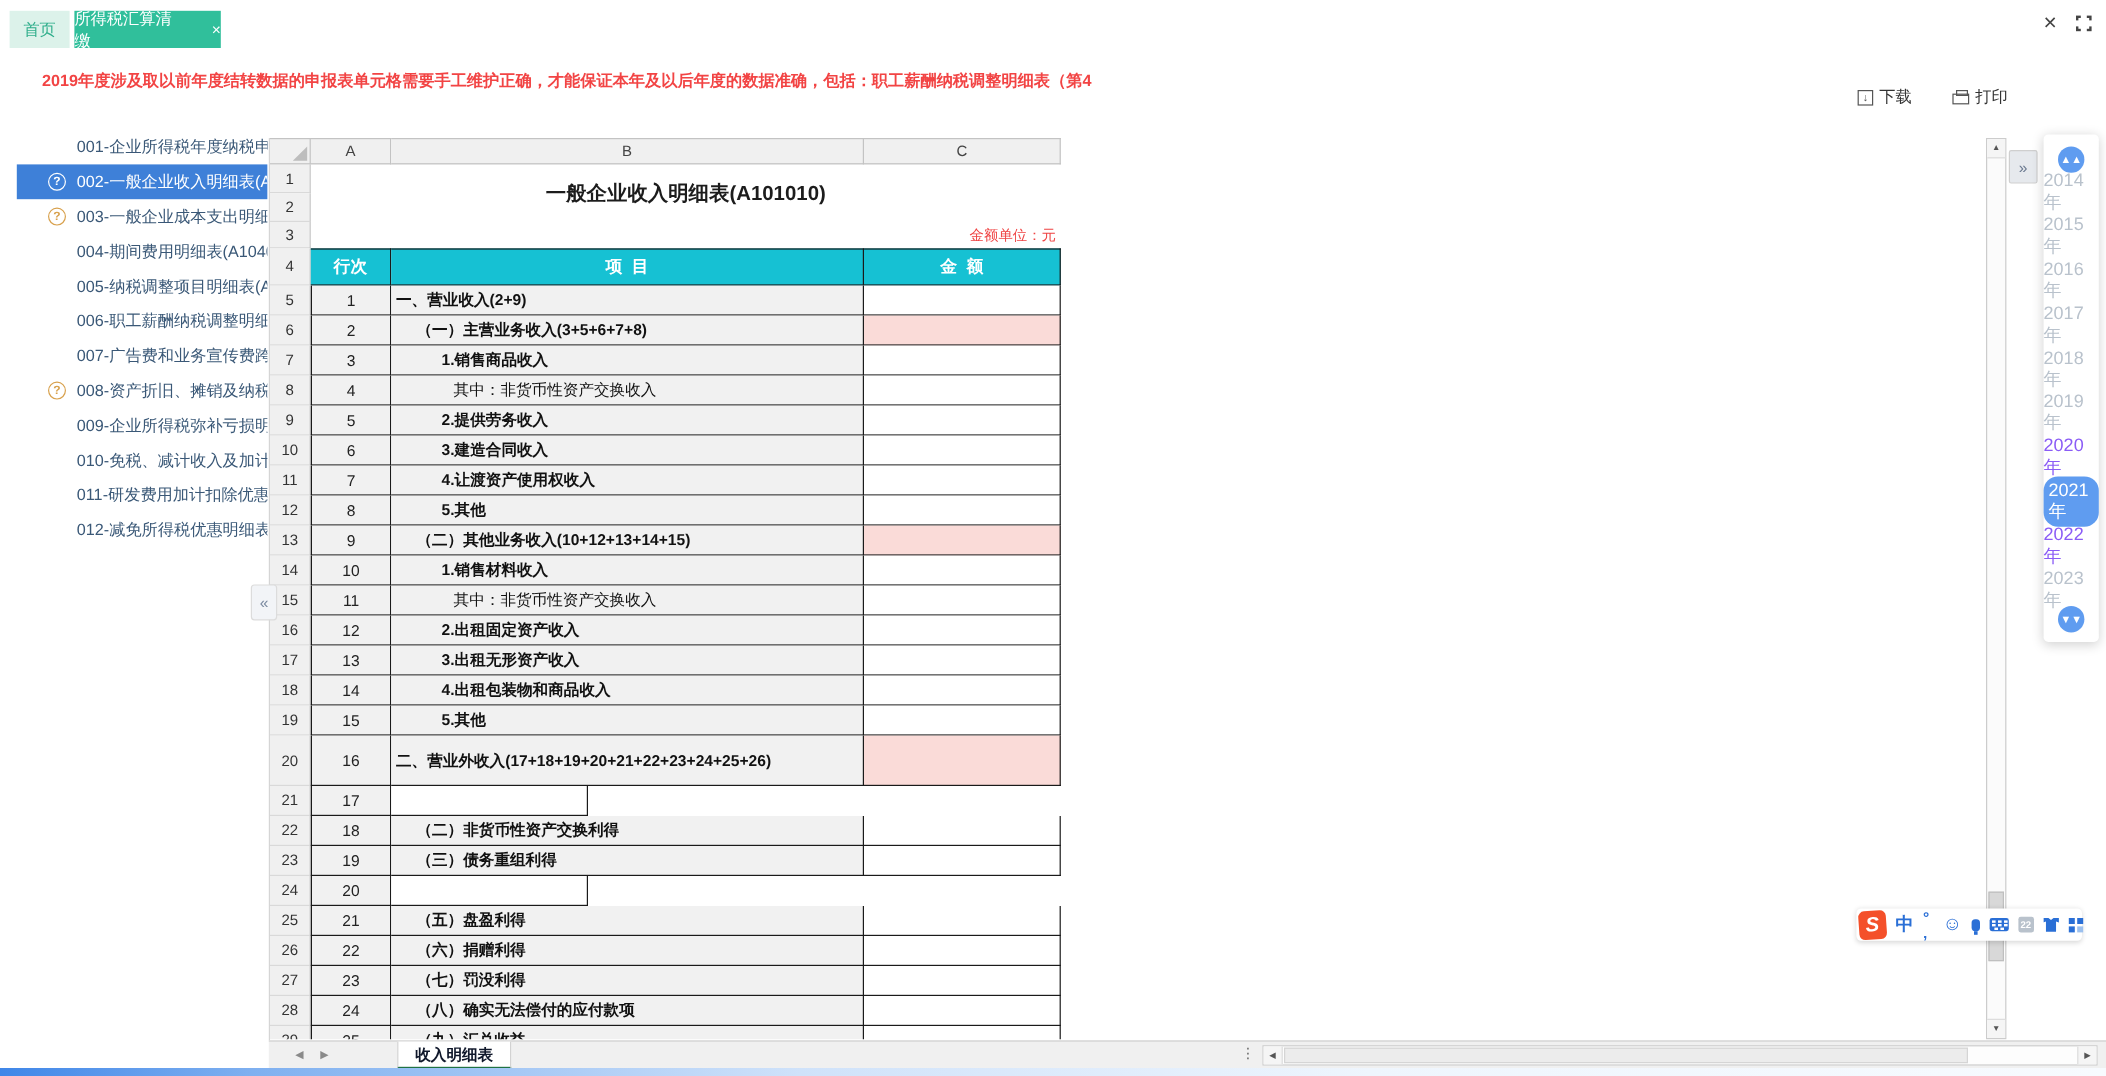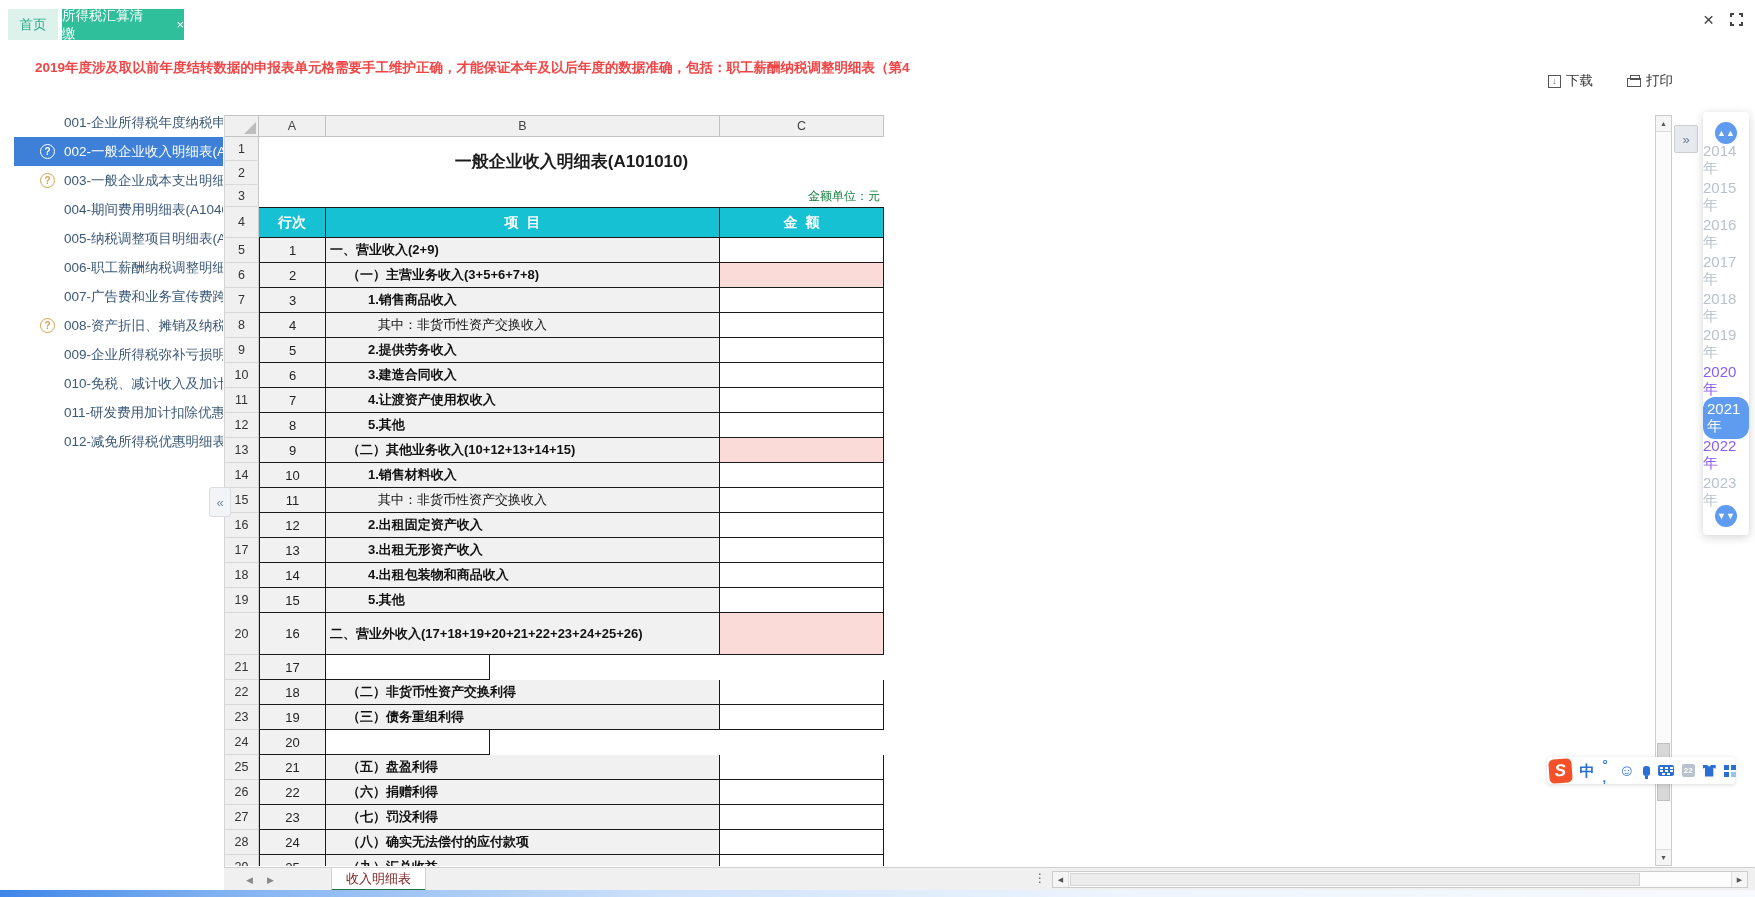--- a/index.html
+++ b/index.html
@@ -57,21 +57,21 @@
   .wA { width:67px; } .wB { width:394px; } .wC { width:164px; }
   .rn { width:34px; background:#f0f0f0; border-right:1px solid #c9c9c9; border-bottom:1px solid #d9d9d9;
         color:#333; font-size:12.5px; display:flex; align-items:center; justify-content:center; flex:none; cursor:pointer; }
   .titleband { display:flex; height:48px; }
   .rncol2 { display:flex; flex-direction:column; width:34px; flex:none; }
   .rncol2 .rn { width:34px; height:24px; }
   .titlearea { width:625px; display:flex; align-items:center; justify-content:center; font-size:17px;
                font-weight:bold; color:#1c1c1c; }
   .unitrow { display:flex; height:22px; }
   .unitspacer { width:461px; }
-  .unitcell { width:164px; font-size:12px; color:#15803d; text-align:right; line-height:22px; padding-right:4px; }
+  .unitcell { width:164px; font-size:12px; color:#ef4444; text-align:right; line-height:22px; padding-right:4px; }
   .thead { display:flex; height:31px; }
   .tc { background:#16c1d3; color:#fff; font-weight:bold; font-size:14px; display:flex; align-items:center;
         justify-content:center; border-right:1px solid #1a1a1a; border-bottom:1px solid #1a1a1a;
         border-top:1px solid #1a1a1a; white-space:pre; cursor:pointer; }
   .tc:first-of-type { border-left:1px solid #1a1a1a; }
   .srow { display:flex; height:25px; }
   .srow.tall { height:42px; }
   .srow.partial { height:11px; overflow:hidden; }
   .srow.partial .rn, .srow.partial .ca, .srow.partial .cb, .srow.partial .cc { height:25px; }
   .ca, .cb, .cc { border-right:1px solid #1a1a1a; border-bottom:1px solid #1a1a1a; display:flex;
@@ -129,21 +129,21 @@
                  box-shadow:7px 0 #2a6fd6, 0 7px #2a6fd6, 7px 7px #9cc0ee; }
 
   
   .sheetbar { position:absolute; left:224px; right:0; top:867px; height:23px; background:#f0f0f0;
               border-top:1px solid #cfcfcf; }
   .nav { position:absolute; top:0; height:23px; display:flex; align-items:center; color:#8a8a8a;
          font-size:9px; gap:14px; left:22px; }
   .nav span { cursor:pointer; }
   .sheettab { position:absolute; left:107px; top:0; height:23px; padding:0 14px; background:#fff;
               border-left:1px solid #d2d2d2; border-right:1px solid #d2d2d2; border-bottom:2px solid #1f7244;
-              color:#7f1d1d; font-weight:normal; font-size:13px; display:flex; align-items:center; cursor:pointer; }
+              color:#0f172a; font-weight:bold; font-size:13px; display:flex; align-items:center; cursor:pointer; }
   .dots { position:absolute; left:810px; top:3px; color:#666; font-size:12px; cursor:pointer; }
   .hsb { position:absolute; left:828px; right:7px; top:3px; height:17px; border:1px solid #ccc;
          background:#fdfdfd; }
   .hsb .lt, .hsb .rt { position:absolute; top:0; width:16px; height:15px; background:#f5f5f5; color:#555;
         font-size:7px; display:flex; align-items:center; justify-content:center; cursor:pointer; }
   .hsb .lt { left:0; border-right:1px solid #ddd; } .hsb .rt { right:0; border-left:1px solid #ddd; }
   .hsb .thumb { position:absolute; left:17px; top:1px; height:13px; width:570px; background:#ececec;
         border:1px solid #d5d5d5; cursor:grab; }
 
   .bluebar { position:absolute; left:0; right:0; bottom:0; height:7px;

